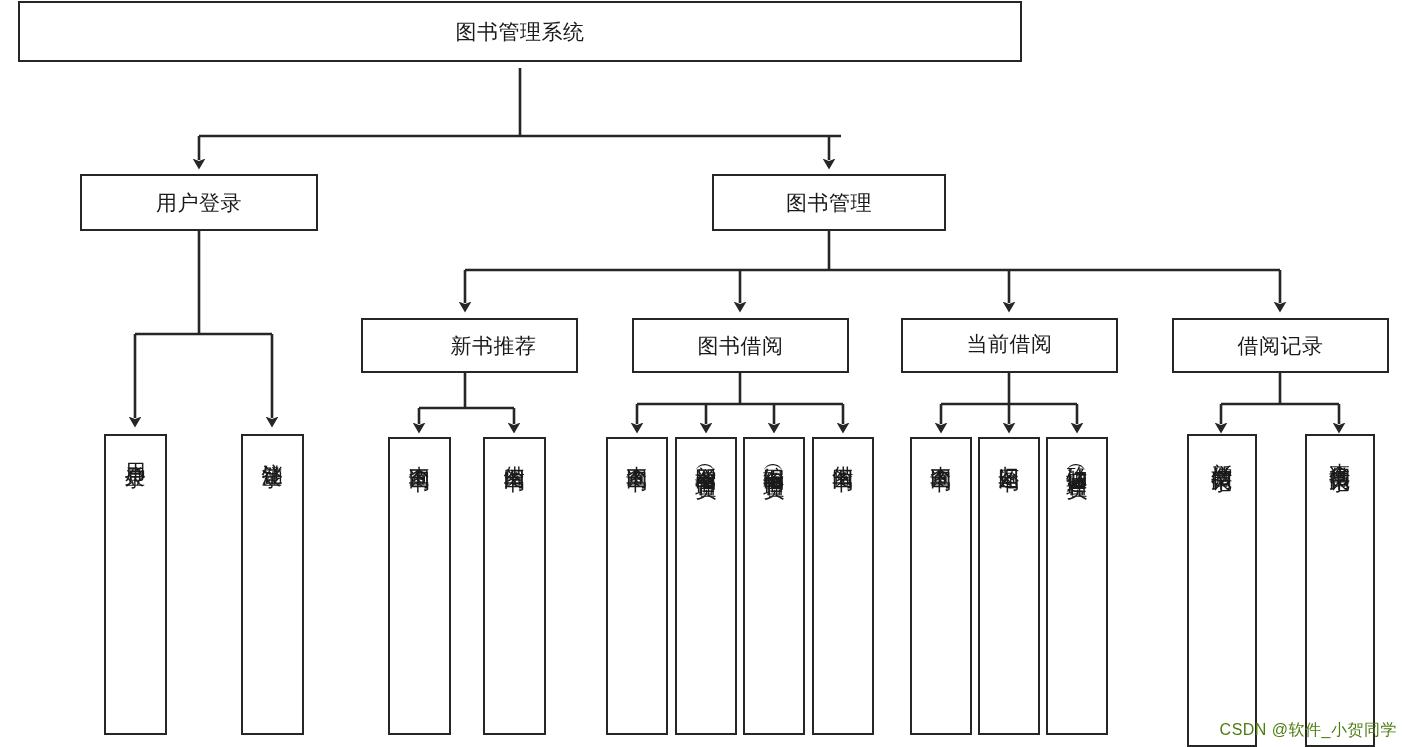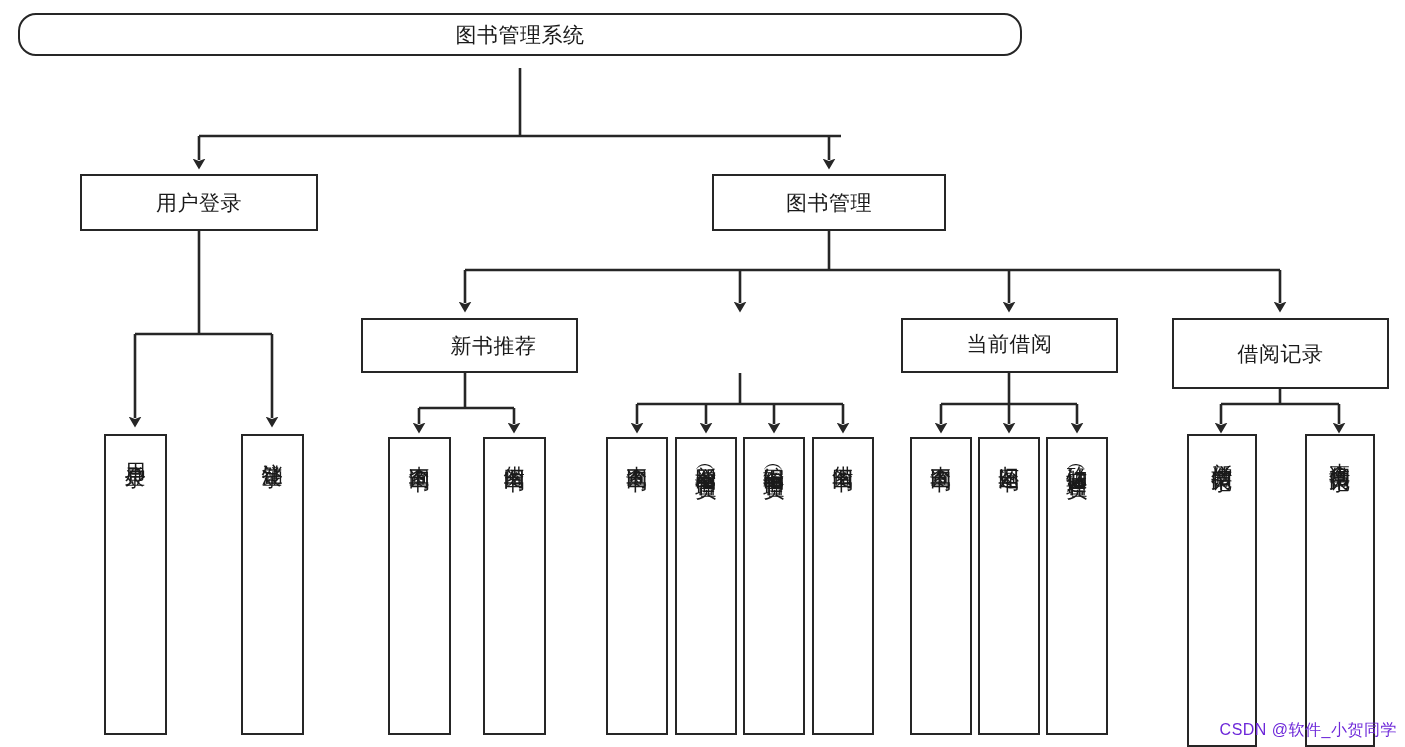--- a/index.html
+++ b/index.html
@@ -52,21 +52,21 @@
     line-height: 1.22;
     letter-spacing: 2px;
     white-space: nowrap;
     color: #1a1a1a;
   }
   .watermark {
     position: absolute;
     right: 8px;
     bottom: 6px;
     font-size: 16px;
-    color: #6d28d9;
+    color: #4d7c0f;
     letter-spacing: 0.5px;
     white-space: nowrap;
   }
 </style>
 </head>
 <body>
 
 <div id="canvas">
 
   <svg class="edges" viewBox="0 0 1405 747">
@@ -112,38 +112,41 @@
       <path d="M1009,404 L1009,424" marker-end="url(#arrow)"></path>
       <path d="M1077,404 L1077,424" marker-end="url(#arrow)"></path>
 
       <path d="M1280,373 L1280,404"></path>
       <path d="M1221,404 L1339,404"></path>
       <path d="M1221,404 L1221,424" marker-end="url(#arrow)"></path>
       <path d="M1339,404 L1339,424" marker-end="url(#arrow)"></path>
     </g>
   </svg>
 
-  <div class="node horiz" style="left:18px; top:13px; width:1004px; height:43px;border-radius:18px;">
+  <div class="node horiz" style="left:18px; top:1px; width:1004px; height:61px;">
     <span>图书管理系统</span>
   </div>
 
   <div class="node horiz" style="left:80px; top:174px; width:238px; height:57px;">
     <span>用户登录</span>
   </div>
   <div class="node horiz" style="left:712px; top:174px; width:234px; height:57px;text-align:center;">
     <span>图书管理</span>
   </div>
 
   <div class="node horiz" style="left:361px; top:318px; width:217px; height:55px;padding-left:48px;">
     <span>新书推荐</span>
   </div>
+  <div class="node horiz" style="left:632px; top:318px; width:217px; height:55px;">
+    <span>图书借阅</span>
+  </div>
   <div class="node horiz" style="left:901px; top:318px; width:217px; height:55px;font-family:Liberation Mono, monospace;">
     <span>当前借阅</span>
   </div>
-  <div class="node horiz" style="left:1172px; top:318px; width:217px; height:71px;">
+  <div class="node horiz" style="left:1172px; top:318px; width:217px; height:55px;">
     <span>借阅记录</span>
   </div>
 
   <div class="node vert" style="left:104px; top:434px; width:63px; height:301px;">
     <span class="vlabel">用户登录</span>
   </div>
   <div class="node vert" style="left:241px; top:434px; width:63px; height:301px;">
     <span class="vlabel">注销登录</span>
   </div>
 

